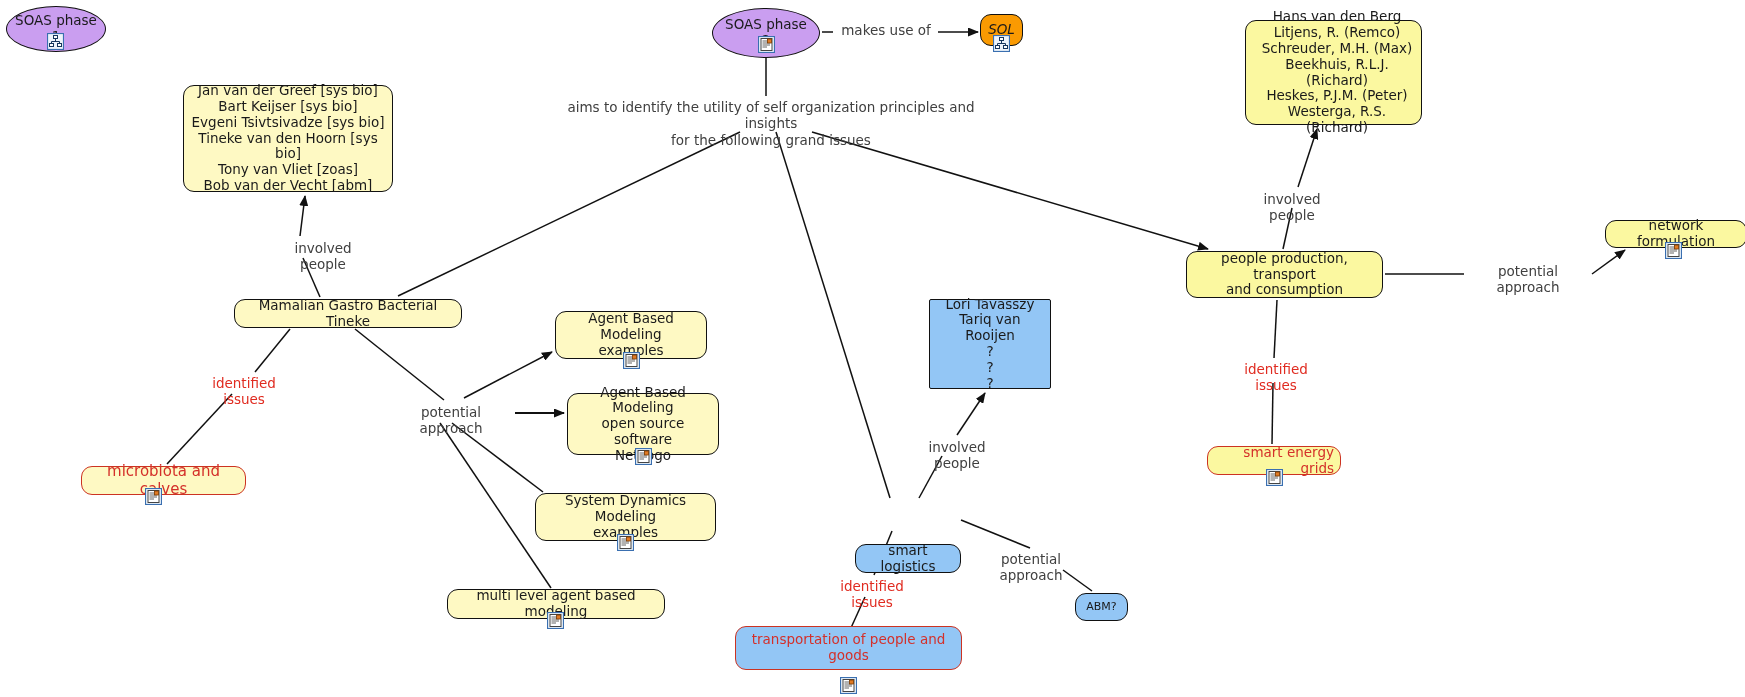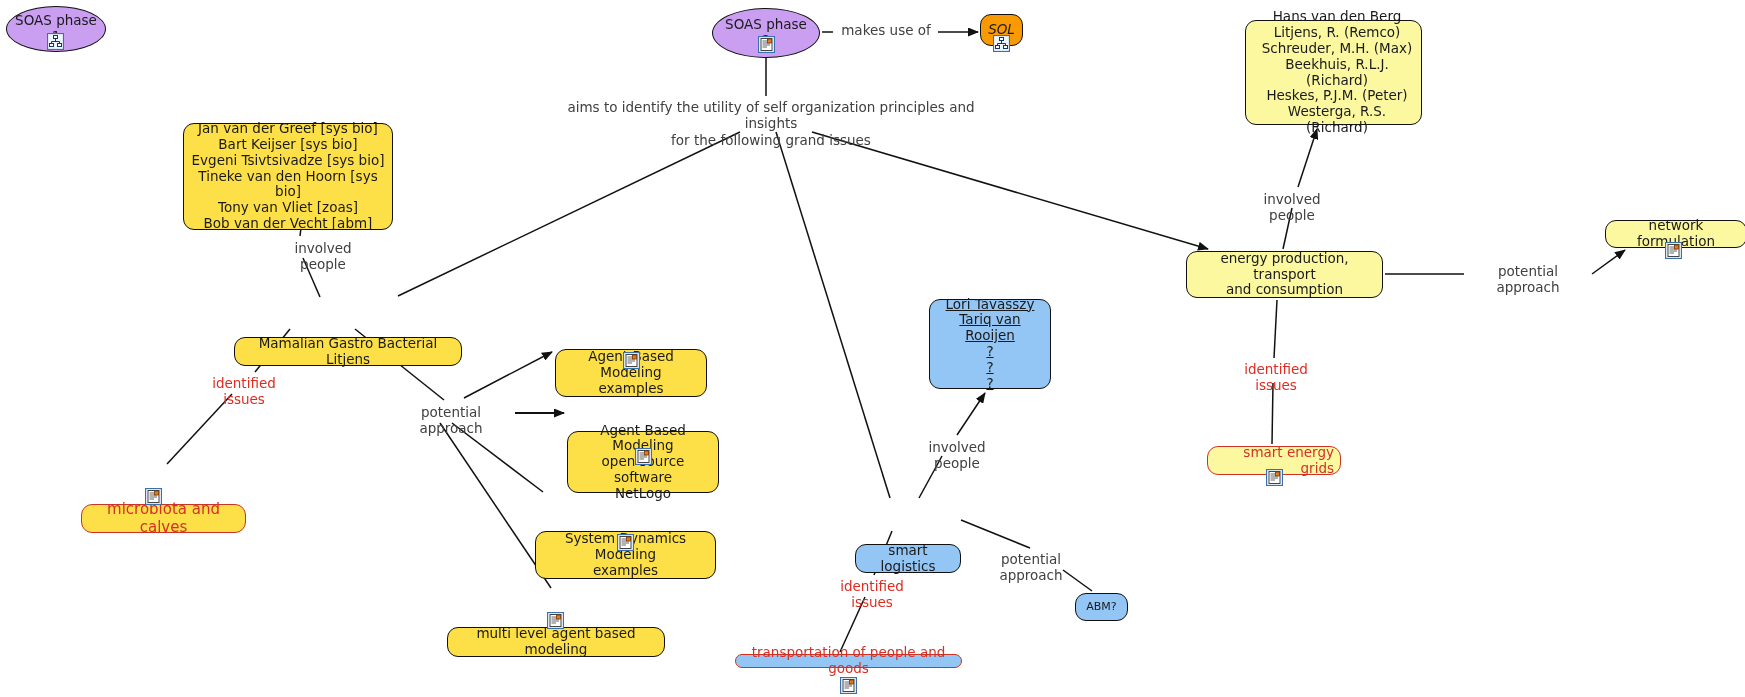--- a/index.html
+++ b/index.html
@@ -44,29 +44,28 @@
     white-space: pre-line;
     padding: 0 6px;
   }
   
   .rounded {
     border: 1.4px solid #111111;
     border-radius: 11px;
   }
   .sharp {
     border: 1.4px solid #111111;
-    border-radius: 11px;
-    text-decoration: underline;
+    border-radius: 2px;
   }
   .ellipse {
     border: 1.4px solid #111111;
     border-radius: 50%;
   }
   
-  .fill-green  { background: #fde047; margin-top: 38px; }
+  .fill-green  { background: #fef9c3; }
   .fill-yellow { background: #fbf8a0; }
   .fill-blue   { background: #93c6f5; }
   .fill-purple { background: #ca9ef0; }
   .fill-orange { background: #fa9a02; }
   
   .b-red { border-color: #cc3322; }
   .t-red { color: #d4302a; }
   
   .linklabel {
     position: absolute;
@@ -189,21 +188,21 @@
   <div class="node rounded fill-yellow" style="left:1245px; top:20px; width:177px; height:105px; font-size:13.5px;padding-left:7px;">
     <span class="txt">Hans van den Berg
 Litjens, R. (Remco)
 Schreuder, M.H. (Max)
 Beekhuis, R.L.J. (Richard)
 Heskes, P.J.M. (Peter)
 Westerga, R.S. (Richard)</span>
   </div>
 
   <div class="node rounded fill-green" style="left:234px; top:299px; width:228px; height:29px; font-size:13.5px;">
-    <span class="txt">Mamalian Gastro Bacterial Litjens</span>
+    <span class="txt">Mamalian Gastro Bacterial Tineke</span>
   </div>
 
   <div class="node rounded fill-green" style="left:555px; top:311px; width:152px; height:48px; font-size:13.5px;">
     <span class="txt">Agent Based Modeling
 examples</span>
   </div>
   <span class="badge" style="left:623px; top:352px;">
     <svg width="17" height="17" viewBox="0 0 17 17">
       <rect x="0.5" y="0.5" width="16" height="16" fill="#eef4fb" stroke="#3a6fb0" stroke-width="1.2"></rect>
       <rect x="3" y="2.5" width="11" height="12" fill="#ffffff" stroke="#444" stroke-width="1"></rect>
@@ -272,34 +271,34 @@
   </div>
 
   <div class="node rounded fill-blue" style="left:855px; top:500px; width:106px; height:29px; font-size:13.5px;margin-top:44px;">
     <span class="txt">smart logistics</span>
   </div>
 
   <div class="node rounded fill-blue" style="left:1075px; top:593px; width:53px; height:28px; font-size:11px;">
     <span class="txt">ABM?</span>
   </div>
 
-  <div class="node rounded fill-blue b-red t-red" style="left:735px; top:654px; width:227px; height:14px; font-size:13.5px;">
+  <div class="node rounded fill-blue b-red t-red" style="left:735px; top:626px; width:227px; height:44px; font-size:13.5px;">
     <span class="txt">transportation of people and goods</span>
   </div>
   <span class="badge" style="left:840px; top:677px;">
     <svg width="17" height="17" viewBox="0 0 17 17">
       <rect x="0.5" y="0.5" width="16" height="16" fill="#eef4fb" stroke="#3a6fb0" stroke-width="1.2"></rect>
       <rect x="3" y="2.5" width="11" height="12" fill="#ffffff" stroke="#444" stroke-width="1"></rect>
       <path d="M4.5,5 H12 M4.5,7 H12 M4.5,9 H12 M4.5,11 H9" stroke="#555" stroke-width="0.9"></path>
       <rect x="9.5" y="3" width="4" height="4" fill="#e07a24" stroke="#7a3a00" stroke-width="0.8"></rect>
     </svg>
   </span>
 
   <div class="node rounded fill-yellow" style="left:1186px; top:251px; width:197px; height:47px; font-size:13.5px;">
-    <span class="txt">energy production, transport
+    <span class="txt">people production, transport
 and consumption</span>
   </div>
 
   <div class="node rounded fill-yellow b-red t-red" style="left:1207px; top:446px; width:134px; height:29px; font-size:13.5px;text-align:right;">
     <span class="txt">smart energy grids</span>
   </div>
   <span class="badge" style="left:1266px; top:469px;">
     <svg width="17" height="17" viewBox="0 0 17 17">
       <rect x="0.5" y="0.5" width="16" height="16" fill="#eef4fb" stroke="#3a6fb0" stroke-width="1.2"></rect>
       <rect x="3" y="2.5" width="11" height="12" fill="#ffffff" stroke="#444" stroke-width="1"></rect>

